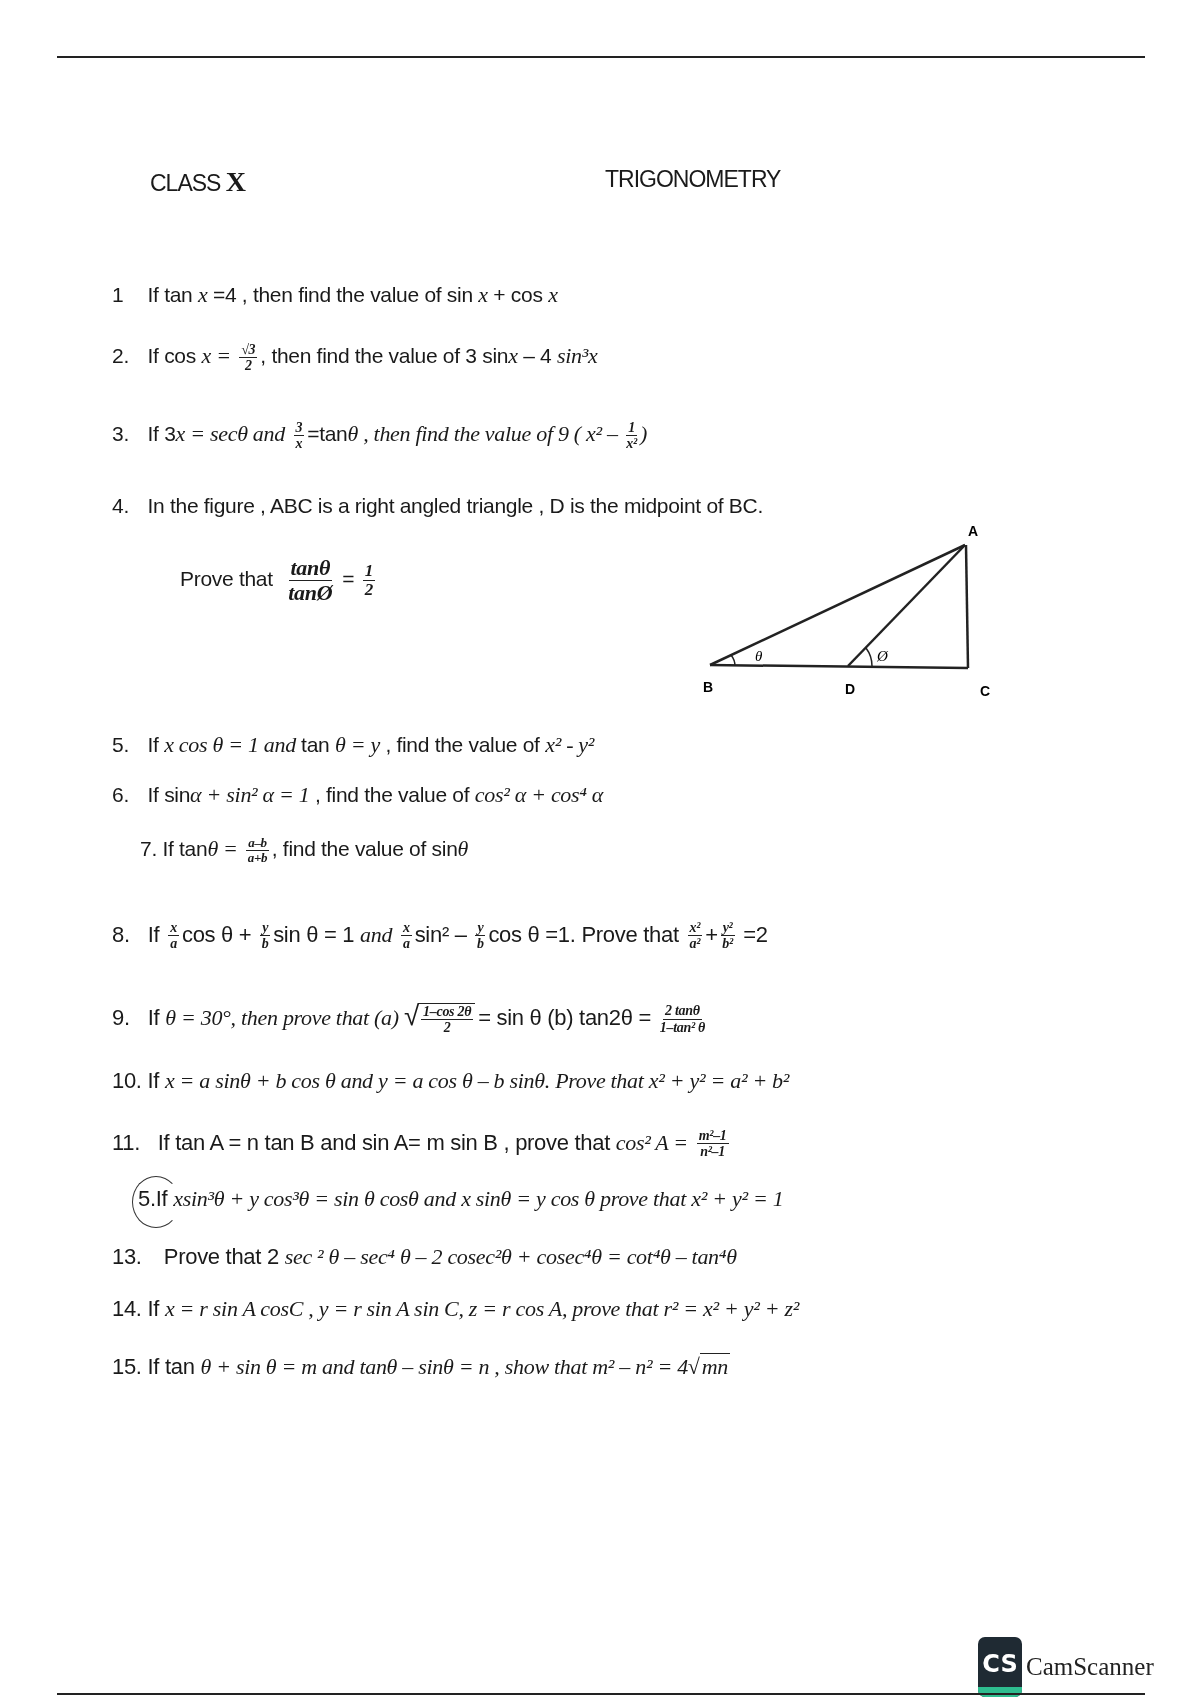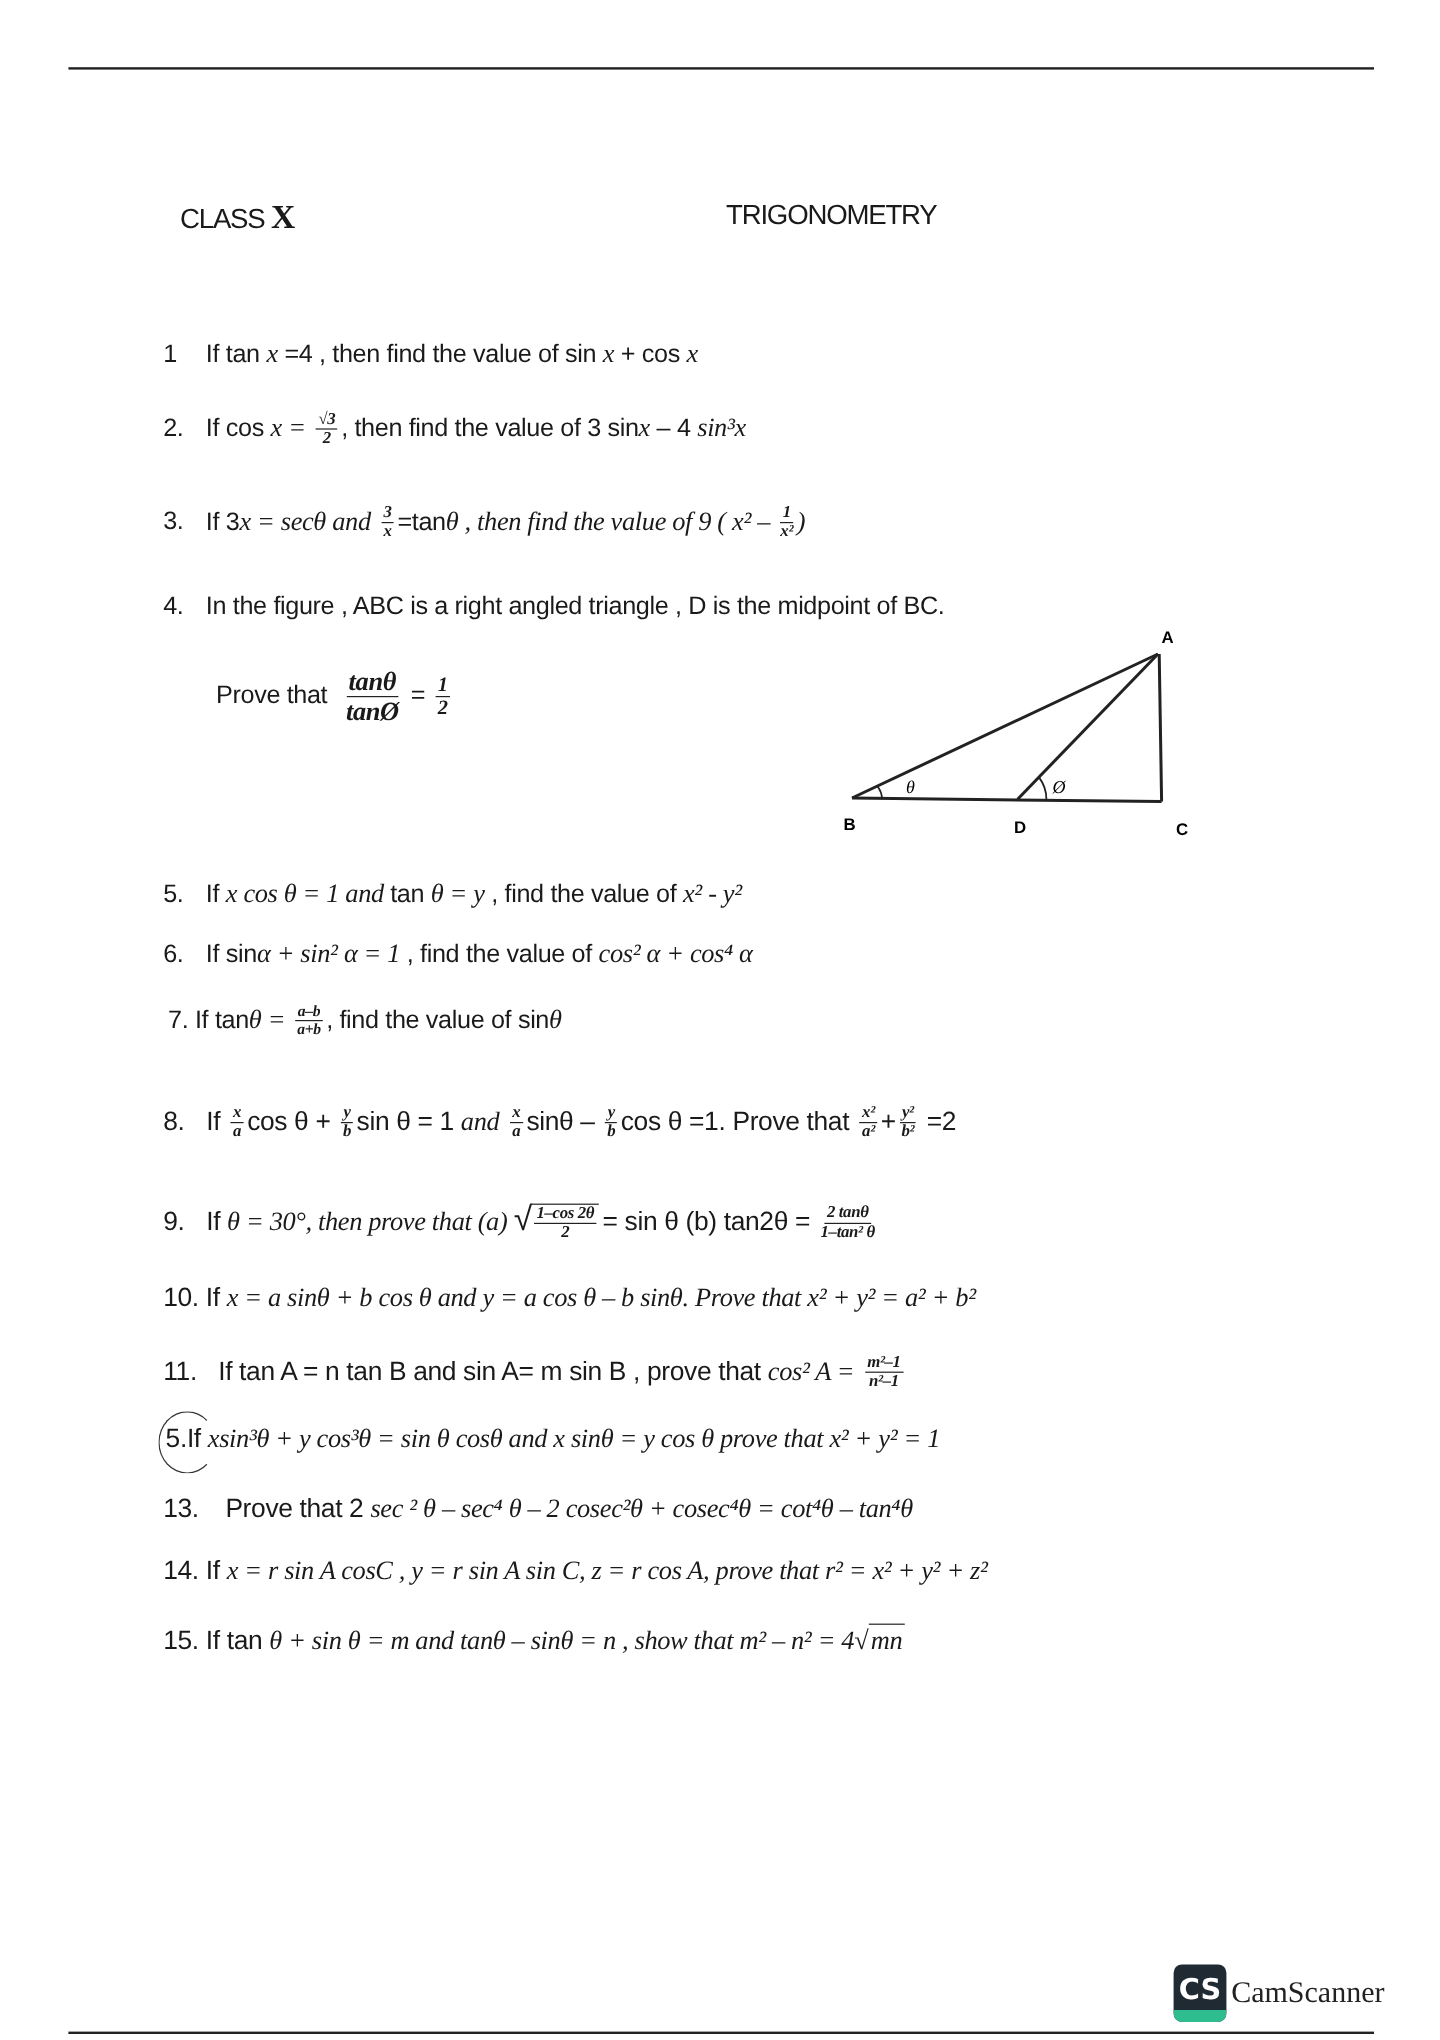--- a/index.html
+++ b/index.html
@@ -8,30 +8,30 @@
     overflow: hidden; color: #1a1a1a;
     font-family: "Liberation Sans", "DejaVu Sans", sans-serif;
   }
   .rule { position: absolute; left: 57px; right: 55px; height: 2px; background: #222; }
   .rule.top { top: 56px; }
   .rule.bottom { top: 1693px; height: 2px; }
   .hdr { position: absolute; top: 166px; font-size: 23px; letter-spacing: -1px; }
   .hdr.left { left: 126px; margin-left: 24px; }
   .hdr.left b { font-family: "Liberation Serif", serif; font-size: 28px; }
   .hdr.right { left: 605px; }
-  .q { position: absolute; left: 136px; font-size: 21px; white-space: nowrap; letter-spacing: -0.3px; }
+  .q { position: absolute; left: 112px; font-size: 21px; white-space: nowrap; letter-spacing: -0.3px; }
   .q .n { display: inline-block; min-width: 30px; }
   .m { font-family: "Liberation Serif", "DejaVu Serif", serif; font-style: italic; font-size: 22px; }
   .frac { display: inline-flex; flex-direction: column; align-items: center; vertical-align: middle;
           font-size: 14px; line-height: 1.1; margin: 0 3px; font-family: "Liberation Serif", serif; font-style: italic; font-weight: bold; }
   .frac .num { border-bottom: 1.5px solid #222; padding: 0 2px; }
   .sqrt { border-top: 1.5px solid #222; padding: 0 2px; text-align: right; }
   .diagram { position: absolute; left: 700px; top: 520px; }
   .footer-logo { position: absolute; left: 978px; top: 1637px; display: flex; align-items: center; }
-  .cs-badge { width: 44px; height: 48px; border-radius: 7px; background: #1f2a33; position: relative; overflow: hidden;
+  .cs-badge { width: 44px; height: 60px; border-radius: 7px; background: #1f2a33; position: relative; overflow: hidden;
               display: flex; align-items: center; justify-content: center; color: #fff; font-weight: bold; font-size: 24px;
               font-family: "DejaVu Sans", sans-serif; }
   .cs-badge::after { content: ""; position: absolute; left: 0; right: 0; bottom: 0; height: 10px; background: #2ebd8f; }
   .cs-badge span { position: relative; top: -3px; z-index: 1; }
   .cs-name { font-family: "Liberation Serif", serif; font-size: 25px; margin-left: 4px; color: #222; }
   .circle { position: absolute; left: 132px; top: 1176px; width: 46px; height: 50px; border: 1.5px solid #333; border-radius: 50%; border-right-color: transparent; }
 </style>
 </head>
 <body>
 
@@ -127,21 +127,21 @@
       <span class="num">x</span>
       <span>a</span>
     </span><span>cos θ +</span>
   <span class="frac">
       <span class="num">y</span>
       <span>b</span>
     </span><span>sin θ  = 1 </span><span class="m">and</span>
   <span class="frac">
       <span class="num">x</span>
       <span>a</span>
-    </span><span>sinθ –</span>
+    </span><span>sin² –</span>
   <span class="frac">
       <span class="num">y</span>
       <span>b</span>
     </span><span>cos θ =1. Prove that</span>
   <span class="frac">
       <span class="num">x²</span>
       <span>a²</span>
     </span><span>+</span><span class="frac">
       <span class="num">y²</span>
       <span>b²</span>

